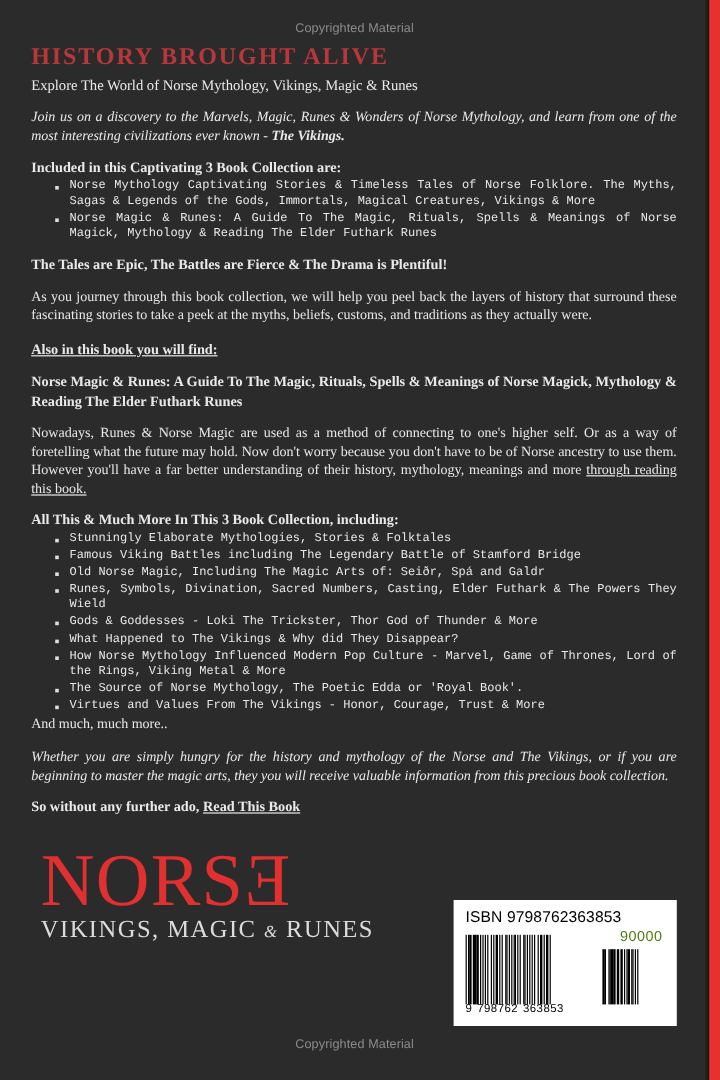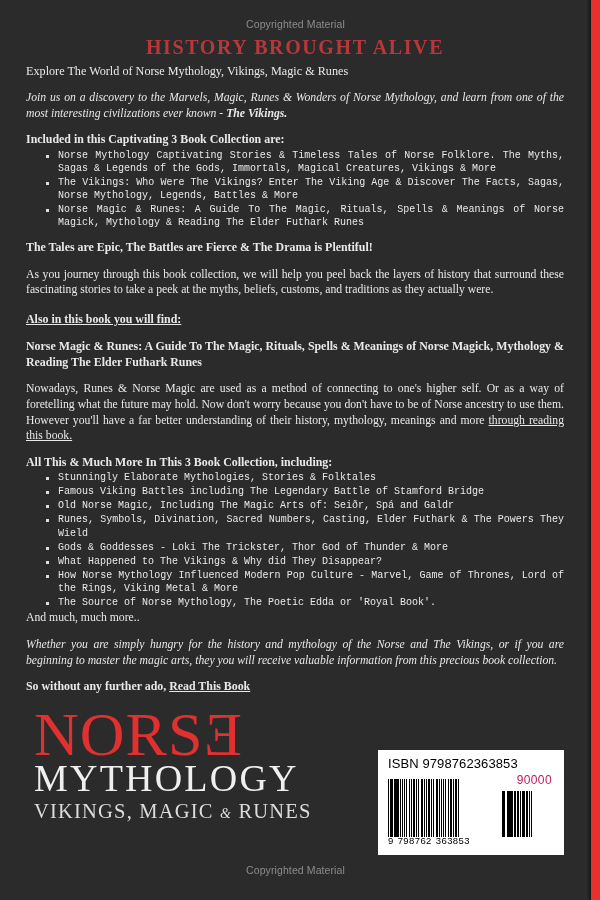--- a/index.html
+++ b/index.html
@@ -52,21 +52,20 @@
   .copyright-bottom { top: 864px; }
 
   .content {
     position: absolute;
     left: 26px;
     top: 36px;
     width: 538px;
   }
 
   .headline {
-    text-align: center;
     color: #b8373b;
     font-size: 20px;
     font-weight: bold;
     letter-spacing: 1.6px;
     margin: 0 0 6px 0;
     line-height: 1.1;
   }
 
   .lead-bold {
     font-size: 12.2px;
@@ -215,21 +214,21 @@
   .bar {
     background: #000;
     height: 100%;
   }
   .addon-num {
     position: absolute;
     right: 4px;
     top: 0px;
     font-family: "Liberation Sans", "DejaVu Sans", sans-serif;
     font-size: 12px;
-    color: #be185d;
+    color: #4d7c0f;
     letter-spacing: .4px;
   }
   .bc-digits {
     position: absolute;
     left: 2px;
     bottom: 1px;
     width: 112px;
     font-family: "Liberation Sans", "DejaVu Sans", sans-serif;
     font-size: 9.5px;
     color: #000;
@@ -249,21 +248,20 @@
 
     <div class="headline">HISTORY BROUGHT ALIVE</div>
 
     <div class="lead-bold">Explore The World of Norse Mythology, Vikings, Magic &amp; Runes</div>
 
     <p class="para italic"><span>Join us on a discovery to the Marvels, Magic, Runes &amp; Wonders of Norse Mythology, and learn from one of the most interesting civilizations ever known - </span><span class="b">The Vikings.</span></p>
 
     <div class="sect-head">Included in this Captivating 3 Book Collection are:</div>
     <ul class="blist">
       <li>Norse Mythology Captivating Stories &amp; Timeless Tales of Norse Folklore. The Myths, Sagas &amp; Legends of the Gods, Immortals, Magical Creatures, Vikings &amp; More</li>
-      <li>The Vikings: Who Were The Vikings? Enter The Viking Age &amp; Discover The Facts, Sagas, Norse Mythology, Legends, Battles &amp; More</li>
       <li>Norse Magic &amp; Runes: A Guide To The Magic, Rituals, Spells &amp; Meanings of Norse Magick, Mythology &amp; Reading The Elder Futhark Runes</li>
     </ul>
 
     <div class="sect-head" style="margin-bottom:11px">The Tales are Epic, The Battles are Fierce &amp; The Drama is Plentiful!</div>
 
     <p class="para">As you journey through this book collection, we will help you peel back the layers of history that surround these fascinating stories to take a peek at the myths, beliefs, customs, and traditions as they actually were.</p>
 
     <div style="margin-bottom:11px"><span class="sect-head u">Also in this book you will find:</span></div>
 
     <div class="sect-head" style="margin-bottom:11px; text-align:justify">Norse Magic &amp; Runes: A Guide To The Magic, Rituals, Spells &amp; Meanings of Norse Magick, Mythology &amp; Reading The Elder Futhark Runes</div>
@@ -273,32 +271,32 @@
     <div class="sect-head">All This &amp; Much More In This 3 Book Collection, including:</div>
     <ul class="blist tight" style="margin-bottom:0">
       <li>Stunningly Elaborate Mythologies, Stories &amp; Folktales</li>
       <li>Famous Viking Battles including The Legendary Battle of Stamford Bridge</li>
       <li>Old Norse Magic, Including The Magic Arts of: Seiðr, Spá and Galdr</li>
       <li>Runes, Symbols, Divination, Sacred Numbers, Casting, Elder Futhark &amp; The Powers They Wield</li>
       <li>Gods &amp; Goddesses - Loki The Trickster, Thor God of Thunder &amp; More</li>
       <li>What Happened to The Vikings &amp; Why did They Disappear?</li>
       <li>How Norse Mythology Influenced Modern Pop Culture - Marvel, Game of Thrones, Lord of the Rings, Viking Metal &amp; More</li>
       <li>The Source of Norse Mythology, The Poetic Edda or 'Royal Book'.</li>
+      <li>Virtues and Values From The Vikings - Honor, Courage, Trust &amp; More</li>
     </ul>
     <div class="after-list-line">And much, much more..</div>
 
     <p class="para italic">Whether you are simply hungry for the history and mythology of the Norse and The Vikings, or if you are beginning to master the magic arts, they you will receive valuable information from this precious book collection.</p>
 
     <div class="closing-bold"><span>So without any further ado, </span><span class="u">Read This Book</span></div>
 
   </div>
 
   <div class="logo-block">
     <div class="logo-norse"><span>NORS</span><span class="runic-e">E</span></div>
-    <div class="logo-mythology">MYTHOLOGY</div>
     <div class="logo-sub"><span>VIKINGS, MAGIC </span><span class="amp">&amp;</span><span> RUNES</span></div>
   </div>
 
   <div class="barcode-box">
     <div class="isbn-label">ISBN 9798762363853</div>
     <div class="bc-row">
       <div class="bc-main" id="bcMain">
           <span class="bar" style="width:0.60px"></span>
           <span style="display:inline-block;width:1.15px"></span>
           <span class="bar" style="width:0.60px"></span>

